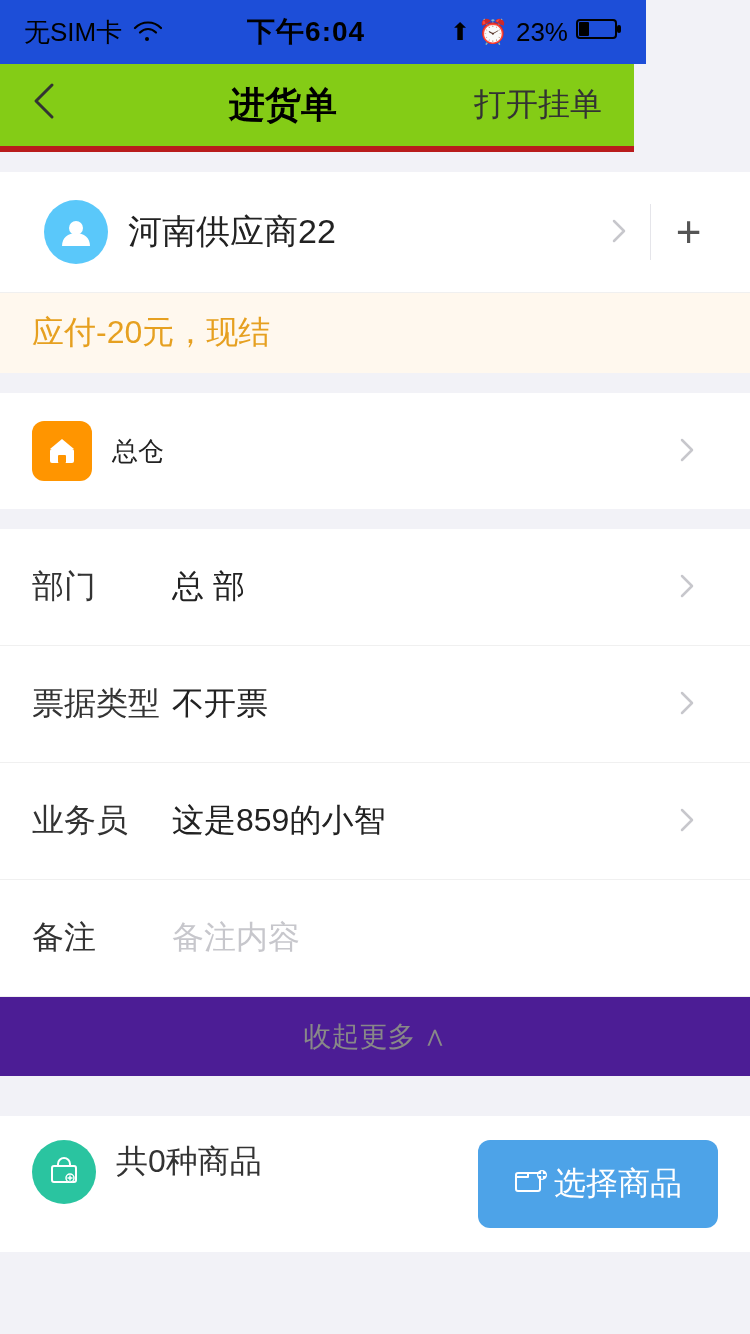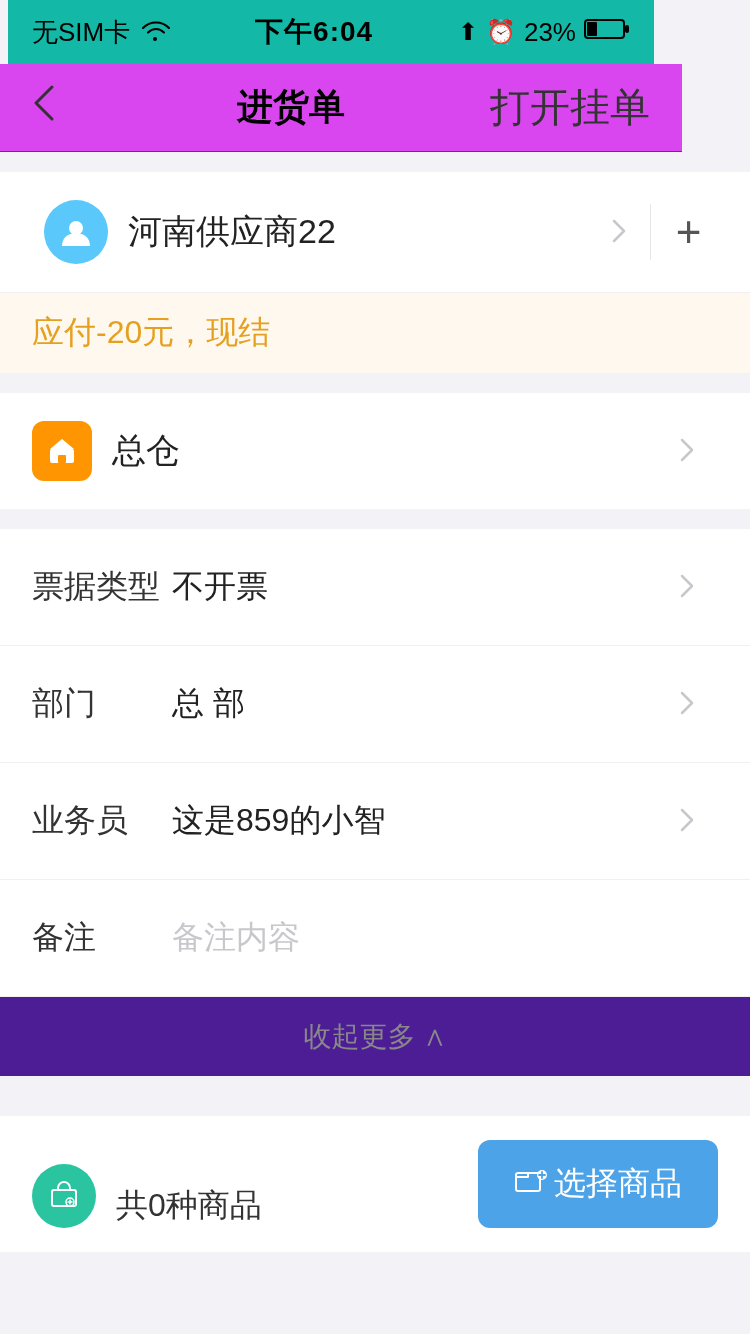--- a/index.html
+++ b/index.html
@@ -9,28 +9,27 @@
       min-height: 1334px;
       font-family: -apple-system, "PingFang SC", "Helvetica Neue", sans-serif;
       background: #f2f2f7;
       font-size: 32px;
     }
 
     
     .status-bar {
       width: 646px;
       height: 64px;
-      background: #14b8a6;
+      background: #1d4ed8;
       display: flex;
       align-items: center;
       justify-content: space-between;
       padding: 0 24px;
       font-size: 28px;
       font-weight: 500;
-      margin-left: 8px;
     }
     .status-left {
       display: flex;
       align-items: center;
       gap: 10px;
       font-size: 26px;
     }
     .status-center {
       font-size: 28px;
       font-weight: 600;
@@ -38,44 +37,44 @@
     }
     .status-right {
       display: flex;
       align-items: center;
       gap: 8px;
       font-size: 26px;
     }
 
     
     .nav-bar {
-      width: 682px;
+      width: 634px;
       height: 88px;
-      background: #d946ef;
+      background: #84cc16;
       display: flex;
       align-items: center;
       justify-content: space-between;
       padding: 0 32px;
-      border-bottom: 1px solid #b91c1c;
+      border-bottom: 6px solid #b91c1c;
     }
     .nav-back {
       font-size: 40px;
       color: #333;
       cursor: pointer;
       width: 60px;
     }
     .nav-title {
       font-size: 36px;
       font-weight: 600;
       color: #000;
       flex: 1;
       text-align: center;
     }
     .nav-action {
-      font-size: 40px;
+      font-size: 32px;
       color: #333;
       cursor: pointer;
       white-space: nowrap;
     }
 
     
     .section-gap {
       height: 20px;
       background: #f2f2f7;
     }
@@ -155,21 +154,21 @@
       background: #ff9500;
       display: flex;
       align-items: center;
       justify-content: center;
       margin-right: 20px;
       flex-shrink: 0;
     }
     .warehouse-icon svg { width: 32px; height: 32px; }
     .warehouse-name {
       flex: 1;
-      font-size: 34px;
+      font-size: 26px;
       color: #222;
       font-weight: 500;
     }
 
     
     .form-row {
       display: flex;
       align-items: center;
       padding: 36px 32px;
       background: #fff;
@@ -211,21 +210,21 @@
     }
     .collapse-text {
       font-size: 28px;
       color: #888;
     }
 
     
     .product-section {
       background: #fff;
       display: flex;
-      align-items: flex-end;
+      align-items: flex-start;
       padding: 24px 32px;
       margin-top: 20px;
     }
     .product-icon {
       width: 64px;
       height: 64px;
       border-radius: 50%;
       background: #2ac4a0;
       display: flex;
       align-items: center;
@@ -344,32 +343,32 @@
         </svg>
     </span>
   </div>
 </div>
 
 <div class="section-gap"></div>
 
 <div class="card">
 
   <div class="form-row">
-    <span class="form-label">票据类型</span>
-    <span class="form-value">不开票</span>
+    <span class="form-label">部门</span>
+    <span class="form-value">总 部</span>
     <span class="chevron-right">
       <svg width="14" height="24" viewBox="0 0 14 24">
           <polyline points="2,2 12,12 2,22" stroke="#c7c7cc" stroke-width="2.5" fill="none" stroke-linecap="round" stroke-linejoin="round"></polyline>
         </svg>
     </span>
   </div>
 
   <div class="form-row">
-    <span class="form-label">部门</span>
-    <span class="form-value">总 部</span>
+    <span class="form-label">票据类型</span>
+    <span class="form-value">不开票</span>
     <span class="chevron-right">
       <svg width="14" height="24" viewBox="0 0 14 24">
           <polyline points="2,2 12,12 2,22" stroke="#c7c7cc" stroke-width="2.5" fill="none" stroke-linecap="round" stroke-linejoin="round"></polyline>
         </svg>
     </span>
   </div>
 
   <div class="form-row">
     <span class="form-label">业务员</span>
     <span class="form-value">这是859的小智</span>

